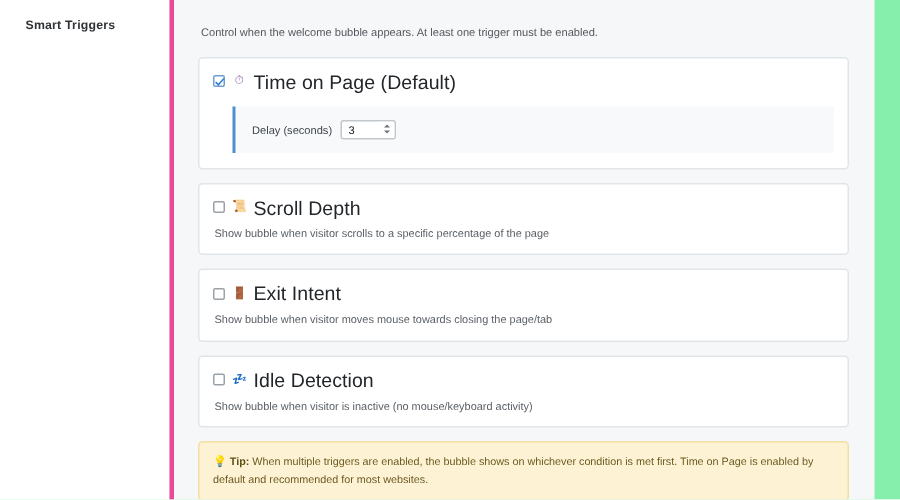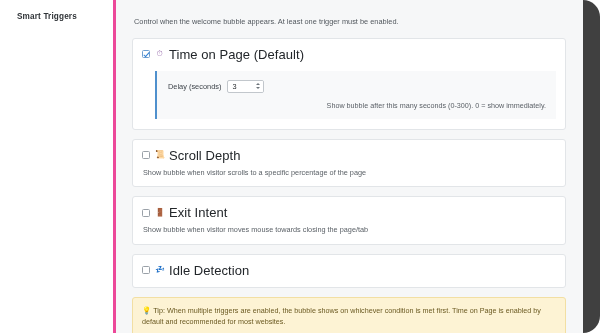--- a/index.html
+++ b/index.html
@@ -11,22 +11,21 @@
     background: #ffffff;
     font-family: "Liberation Sans", sans-serif;
     -webkit-font-smoothing: antialiased;
   }
 
   #root {
     position: relative;
     width: 600px;
     height: 333px;
     display: flex;
-    background: #404040;
-    border-radius: 17px;
+    background: #86efac;
   }
 
   
   .label-col {
     width: 113px;
     flex: 0 0 113px;
     padding: 12px 0 0 17px;
     box-sizing: border-box;
     background: #ffffff;
   }
@@ -195,21 +194,21 @@
     font-size: 7.2px;
     color: #6b5a22;
     line-height: 1.55;
     margin-top: 1px;
   }
   .tip-icon {
     font-size: 7.4px;
     margin-right: 2px;
   }
   .tip-strong {
-    font-weight: normal;
+    font-weight: bold;
     color: #5f5018;
     margin-top: 40px;
   }
 </style>
 </head>
 <body>
 
 <div id="root">
 
   <div class="label-col">
@@ -231,21 +230,20 @@
         <div class="delay-row">
           <span class="delay-label">Delay (seconds)</span>
           <span class="spinner">
             <span class="spinner-value">3</span>
             <span class="spinner-arrows">
               <span class="arrow-up"></span>
               <span class="arrow-down"></span>
             </span>
           </span>
         </div>
-        <div class="delay-hint">Show bubble after this many seconds (0-300). 0 = show immediately.</div>
       </div>
     </div>
 
     <div class="card">
       <div class="card-head">
         <span class="checkbox"></span>
         <span class="trig-icon" style="color: rgb(232, 168, 96);">📜</span>
         <span class="trig-title">Scroll Depth</span>
       </div>
       <div class="card-desc">Show bubble when visitor scrolls to a specific percentage of the page</div>
@@ -259,20 +257,21 @@
       </div>
       <div class="card-desc">Show bubble when visitor moves mouse towards closing the page/tab</div>
     </div>
 
     <div class="card">
       <div class="card-head">
         <span class="checkbox"></span>
         <span class="trig-icon" style="color: rgb(91, 155, 213);">💤</span>
         <span class="trig-title">Idle Detection</span>
       </div>
+      <div class="card-desc">Show bubble when visitor is inactive (no mouse/keyboard activity)</div>
     </div>
 
     <div class="tip">
       <span class="tip-icon">💡</span><span class="tip-strong">Tip:</span><span> When multiple triggers are enabled, the bubble shows on whichever condition is met first. Time on Page is enabled by default and recommended for most websites.</span>
     </div>
 
   </div>
 </div>
 
 </body></html>

